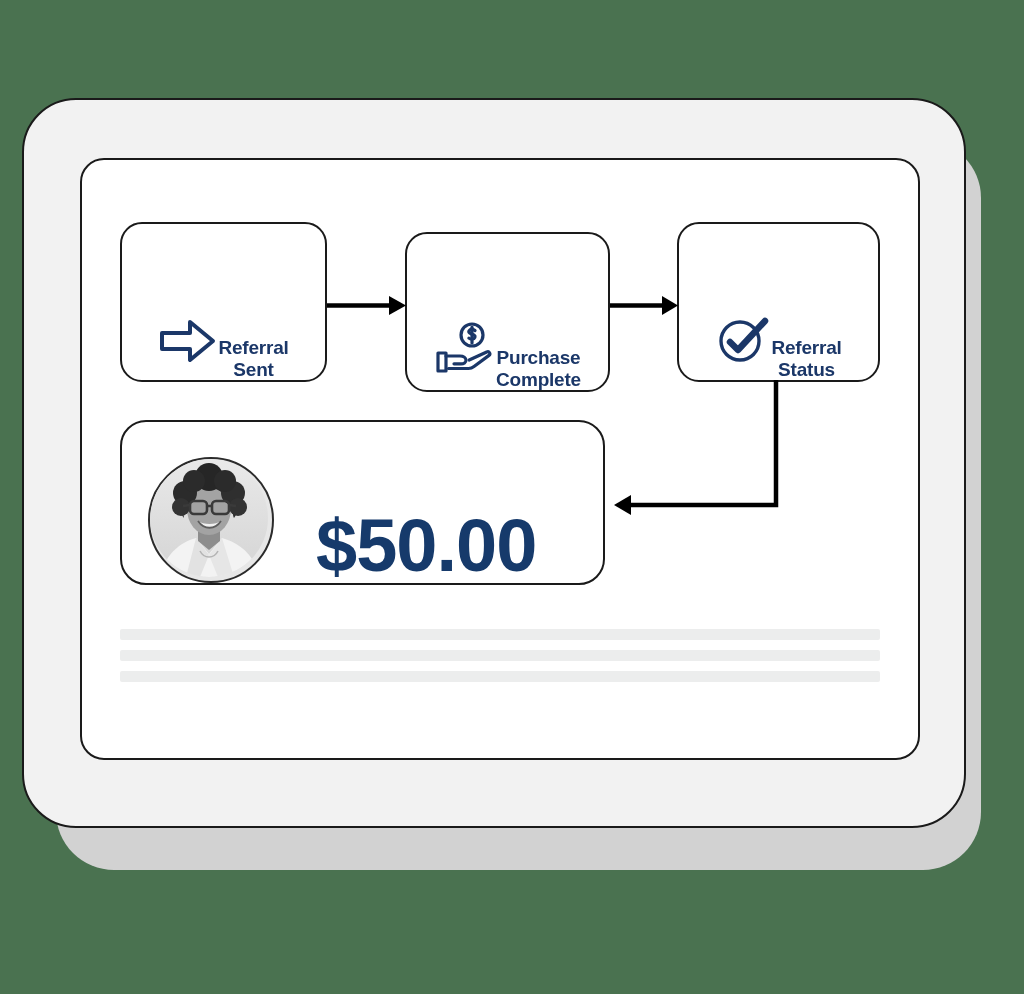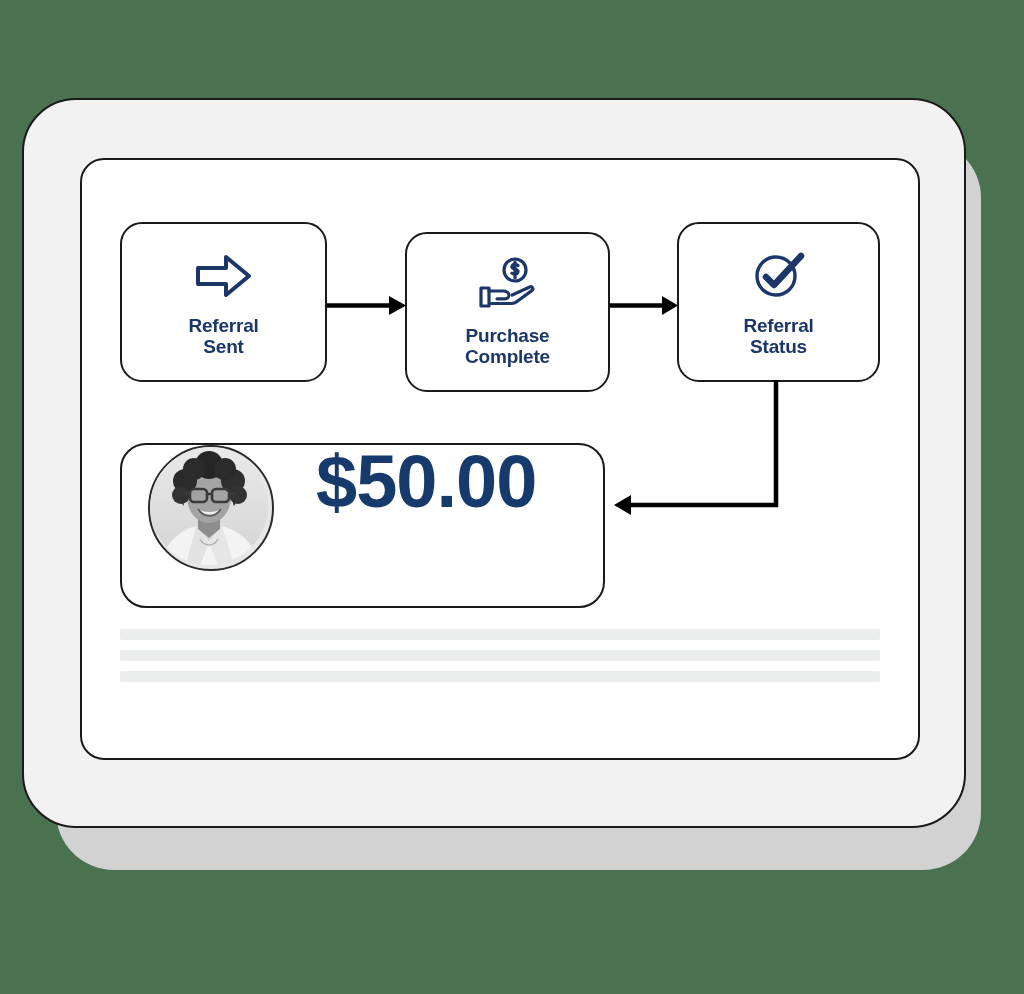--- a/index.html
+++ b/index.html
@@ -49,22 +49,22 @@
   }
 
   
   .step-card {
     position: absolute;
     background: #ffffff;
     border: 2px solid #1a1a1a;
     border-radius: 22px;
     box-sizing: border-box;
     display: flex;
-    flex-direction: column;
-    align-items: center;
+    flex-direction: row;
+    align-items: flex-end;
     justify-content: center;
   }
   #card-referral-sent   { left: 120px; top: 222px; width: 207px; height: 160px; }
   #card-purchase-complete { left: 405px; top: 232px; width: 205px; height: 160px; }
   #card-referral-status { left: 677px; top: 222px; width: 203px; height: 160px; }
 
   .step-icon {
     height: 58px;
     display: flex;
     align-items: center;
@@ -92,22 +92,21 @@
     position: absolute;
     left: 120px;
     top: 420px;
     width: 485px;
     height: 165px;
     background: #ffffff;
     border: 2px solid #1a1a1a;
     border-radius: 26px;
     box-sizing: border-box;
     display: flex;
-    align-items: flex-start;
-    margin-top: 23px;
+    align-items: flex-end;
   }
   #reward-avatar {
     width: 122px;
     height: 122px;
     margin-left: 26px;
     border-radius: 50%;
     border: 2px solid #2b2b2b;
     overflow: hidden;
     flex: none;
     background: #e7e7e7;

